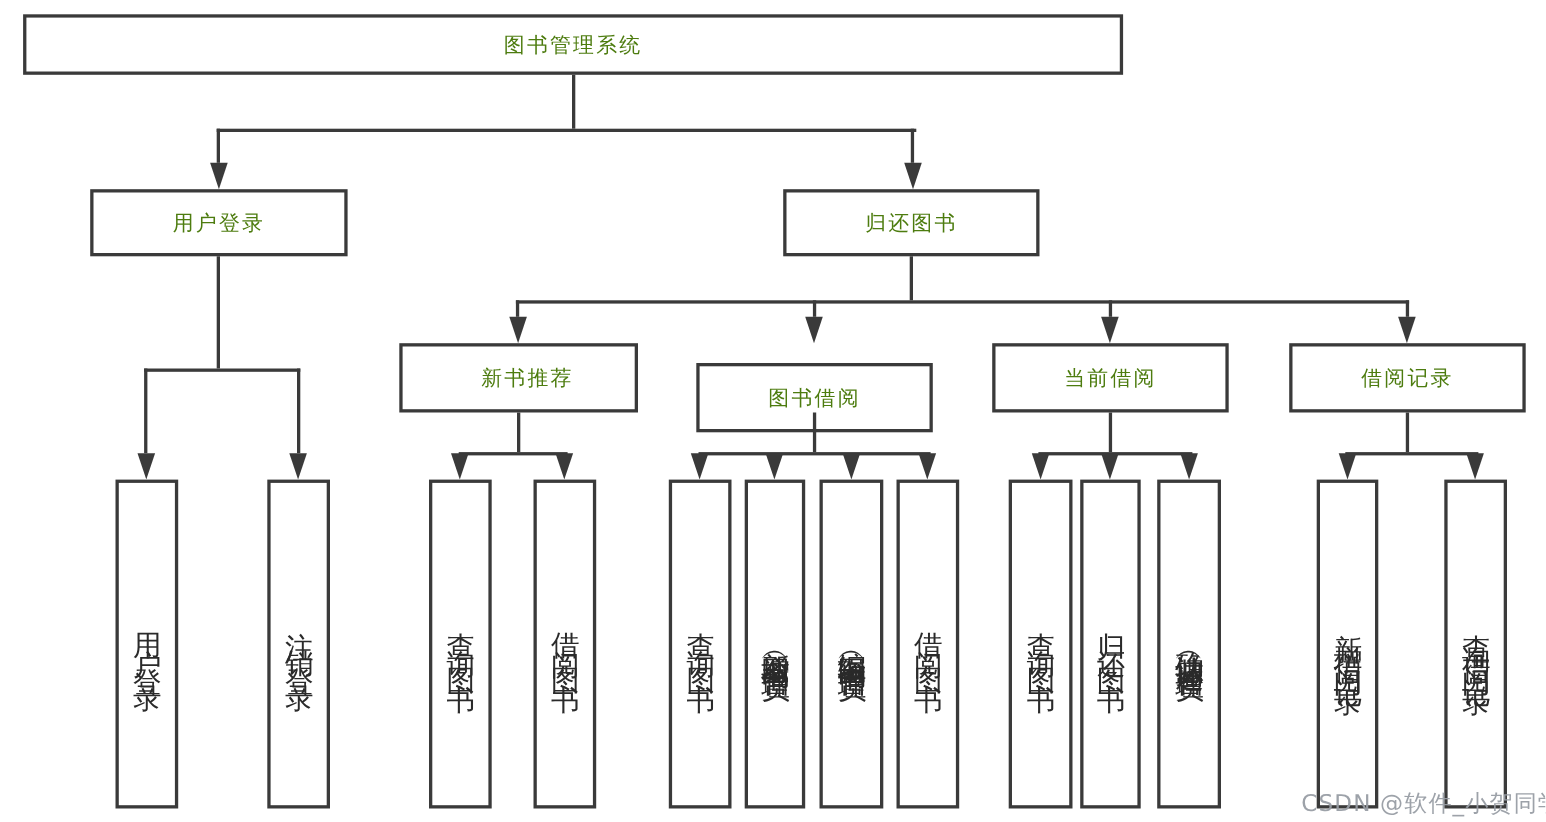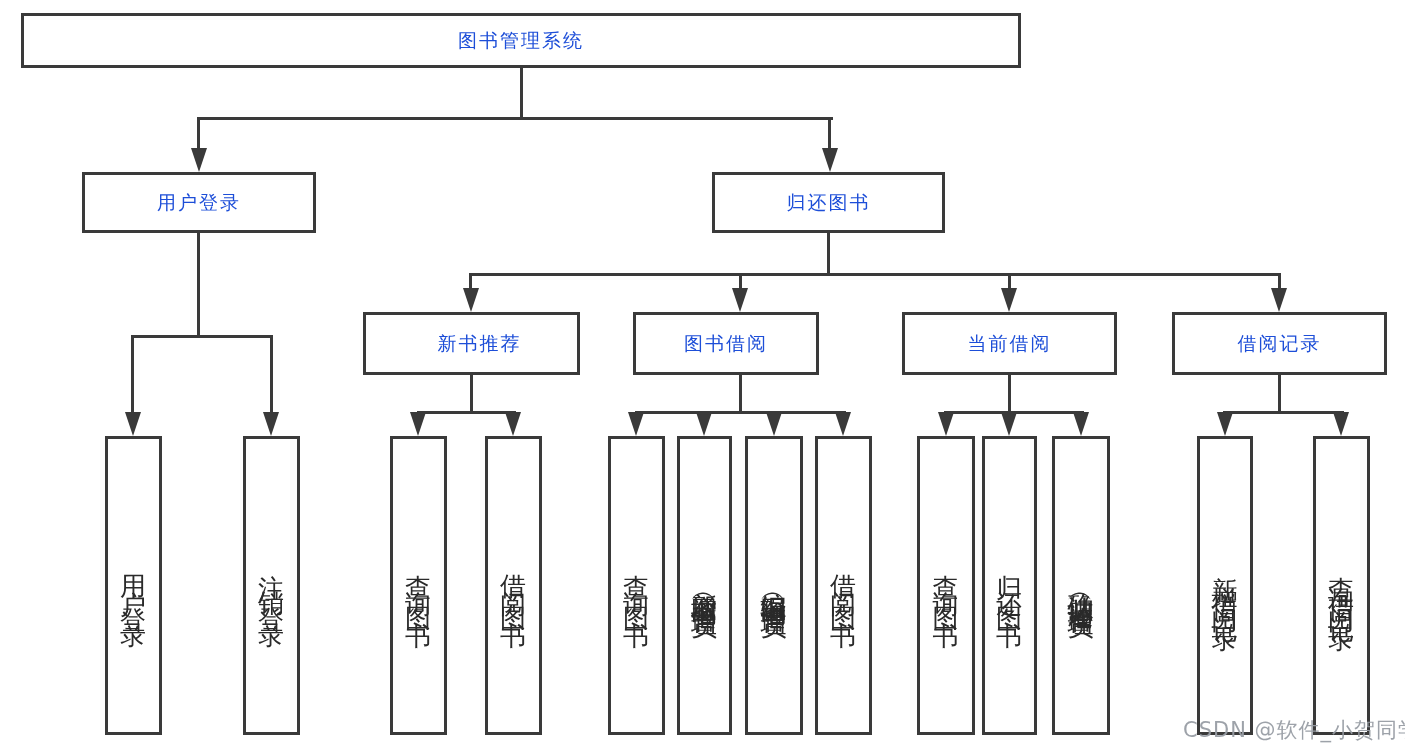--- a/index.html
+++ b/index.html
@@ -5,21 +5,21 @@
   html,body{margin:0;padding:0;background:#ffffff;}
   .canvas{
     position:relative;width:1405px;height:747px;background:#ffffff;
     font-family:"DejaVu Sans","Liberation Sans",sans-serif;
     color:#222222;overflow:hidden;
   }
   .box{
     position:absolute;box-sizing:border-box;border:3px solid #3a3a3a;background:#ffffff;
     display:flex;align-items:center;justify-content:center;text-align:center;
   }
-  .h{font-size:19px;letter-spacing:2px;color:#1d4ed8;}
+  .h{font-size:19px;letter-spacing:2px;color:#4d7c0f;}
   .v{
     writing-mode:vertical-rl;font-size:26px;line-height:1;color:#2a2a2a;
   }
   .sp-wide{letter-spacing:16px;}
   .sp-mid{letter-spacing:10px;}
   .sp-tight{letter-spacing:3px;}
   .vl{position:absolute;width:3px;background:#3a3a3a;}
   .hl{position:absolute;height:3px;background:#3a3a3a;}
   .ah{
     position:absolute;width:0;height:0;
@@ -68,21 +68,21 @@
   <div class="vl" style="left:739px;top:273px;height:15px;"></div>
   <div class="ah" style="left:732px;top:288px;"></div>
   <div class="vl" style="left:1008px;top:273px;height:15px;"></div>
   <div class="ah" style="left:1001px;top:288px;"></div>
   <div class="vl" style="left:1278px;top:273px;height:15px;"></div>
   <div class="ah" style="left:1271px;top:288px;"></div>
 
   <div class="box h" style="left:363px;top:312px;width:217px;height:63px;padding-left:16px;">
     <span>新书推荐</span>
   </div>
-  <div class="box h" style="left:633px;top:312px;width:186px;height:63px;">
+  <div class="box h" style="left:633px;top:330px;width:215px;height:63px;">
     <span>图书借阅</span>
   </div>
   <div class="box h" style="left:902px;top:312px;width:215px;height:63px;">
     <span>当前借阅</span>
   </div>
   <div class="box h" style="left:1172px;top:312px;width:215px;height:63px;">
     <span>借阅记录</span>
   </div>
 
   <div class="vl" style="left:470px;top:375px;height:36px;"></div>

